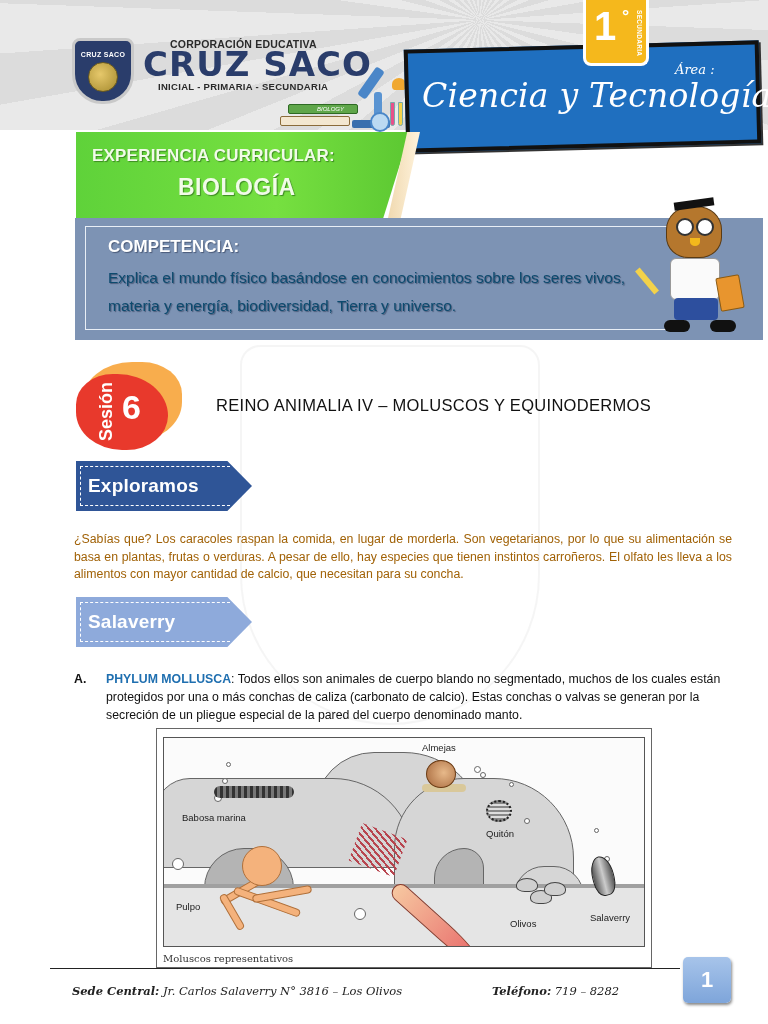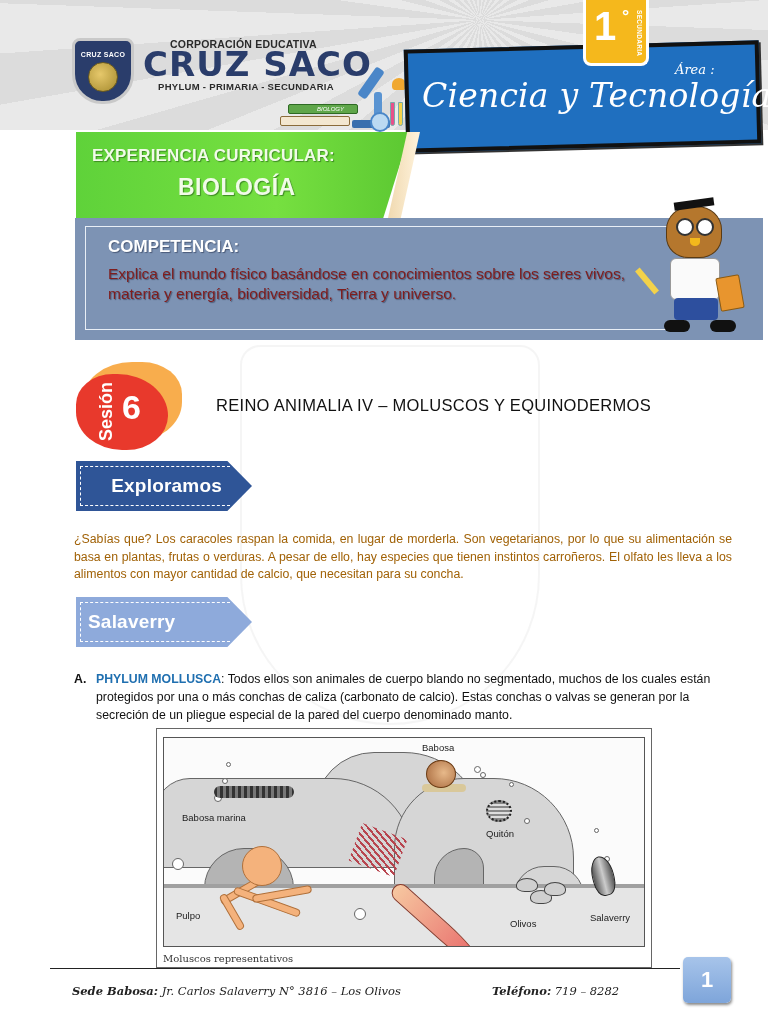--- a/index.html
+++ b/index.html
@@ -82,21 +82,21 @@
   
   .comp-box {
     position: absolute; left: 75px; top: 218px; width: 688px; height: 122px;
     background: #7d93b4;
   }
   .comp-inner {
     position: absolute; left: 85px; top: 226px; width: 600px; height: 104px;
     border: 1.5px solid #e8eef6;
   }
   .comp-title { position: absolute; left: 108px; top: 237px; font-size: 17px; font-weight: bold; color: #fff; text-shadow: 1px 1px 1px #4a5a78; }
-  .comp-text { position: absolute; left: 108px; top: 264px; width: 530px; font-size: 15.5px; line-height: 20px; color: #7f1d1d; text-shadow: 1px 1px 1px #4a5a78; }
+  .comp-text { position: absolute; left: 108px; top: 264px; width: 530px; font-size: 15.5px; line-height: 28px; color: #0c4a6e; text-shadow: 1px 1px 1px #4a5a78; }
 
   
   .owl { position: absolute; left: 640px; top: 196px; width: 120px; height: 150px; }
   .owl .cap { position: absolute; left: 34px; top: 4px; width: 40px; height: 8px; background: #111; transform: rotate(-8deg); }
   .owl .head { position: absolute; left: 26px; top: 10px; width: 56px; height: 52px; background: #b5772d; border-radius: 45% 45% 40% 40%; border: 1px solid #5a3a12; }
   .owl .eye { position: absolute; top: 22px; width: 18px; height: 18px; background: #fff; border-radius: 50%; border: 2px solid #333; }
   .owl .eye.l { left: 36px; } .owl .eye.r { left: 56px; }
   .owl .beak { position: absolute; left: 50px; top: 42px; width: 10px; height: 8px; background: #f3b91c; border-radius: 0 0 50% 50%; }
   .owl .body { position: absolute; left: 30px; top: 62px; width: 50px; height: 42px; background: #fafafa; border: 1px solid #999; border-radius: 6px; }
   .owl .legs { position: absolute; left: 34px; top: 102px; width: 44px; height: 22px; background: #2d4f9e; border-radius: 4px; }
@@ -117,29 +117,29 @@
 
   
   .tab-tag {
     position: absolute; height: 50px; padding: 0 30px 0 12px;
     clip-path: polygon(0 0, 86% 0, 100% 50%, 86% 100%, 0 100%);
     display: flex; align-items: center;
   }
   .tab-tag .dash-top, .tab-tag .dash-bot { position: absolute; left: 4px; right: 22px; border-top: 1.5px dashed #fff; }
   .tab-tag .dash-top { top: 5px; } .tab-tag .dash-bot { bottom: 5px; }
   .tab-tag .dash-left { position: absolute; left: 4px; top: 5px; bottom: 5px; border-left: 1.5px dashed #fff; }
-  .tab-explore { left: 76px; top: 461px; width: 176px; background: #2f5597; justify-content: flex-end; }
+  .tab-explore { left: 76px; top: 461px; width: 176px; background: #2f5597; }
   .tab-learn { left: 76px; top: 597px; width: 176px; background: #8eaadb; }
   .tab-label { color: #fff; font-weight: bold; font-size: 19px; letter-spacing: 0.2px; position: relative; z-index: 1; }
 
   
   .para { position: absolute; left: 74px; top: 531px; width: 658px; font-size: 12.3px; line-height: 17.5px; color: #a16207; text-align: justify; }
   .item-a { position: absolute; left: 74px; top: 670px; width: 660px; font-size: 12.3px; line-height: 18px; color: #111; }
   .item-a .marker { position: absolute; left: 0; top: 0; font-weight: bold; }
-  .item-a .content { margin-left: 22px; display: block; }
+  .item-a .content { margin-left: 32px; display: block; }
   .item-a .term { color: #1f6fb0; font-weight: bold; }
 
   
   .figure { position: absolute; left: 156px; top: 728px; width: 496px; height: 240px; border: 1px solid #666; background: #fff; }
   .fig-inner { position: absolute; left: 6px; top: 8px; width: 482px; height: 210px; border: 1.5px solid #555; background: #fbfbfb; overflow: hidden; }
   .rock { position: absolute; background: #d6d6d6; border: 1.5px solid #666; }
   .rock.dark { background: #b4b4b4; }
   .floor { position: absolute; left: 0; bottom: 0; width: 100%; height: 62px; background: linear-gradient(#a0a0a0 0 4px, #e5e5e5 4px); }
   .bubble { position: absolute; border: 1px solid #666; border-radius: 50%; background: #fff; }
   .octopus { position: absolute; left: 48px; top: 108px; width: 110px; height: 90px; }
@@ -181,21 +181,21 @@
 
 <div class="header-bg"></div>
 <div class="watermark"></div>
 
 <div class="logo-shield">
   <span class="shield-name">CRUZ SACO</span>
   <span class="globe"></span>
 </div>
 <div class="corp-top">CORPORACIÓN EDUCATIVA</div>
 <div class="corp-name">CRUZ SACO</div>
-<div class="corp-levels">PHYLUM - PRIMARIA - SECUNDARIA</div>
+<div class="corp-levels">INICIAL - PRIMARIA - SECUNDARIA</div>
 
 <div class="sci-illus">
   <div class="book b1"></div>
   <div class="book b2">BIOLOGY</div>
   <div class="microscope">
     <div class="arm"></div>
       <div class="col"></div>
       <div class="base"></div>
   </div>
   <div class="flask"></div>
@@ -305,31 +305,31 @@
     </div>
     <div class="squid">
       <div class="tentacles"></div>
       <div class="body"></div>
     </div>
     <div class="clam" style="left:352px;top:140px;"></div>
     <div class="clam" style="left:366px;top:152px;"></div>
     <div class="clam" style="left:380px;top:144px;"></div>
     <div class="mussel"></div>
 
-    <span class="fig-label" style="left:258px;top:4px;">Babosa</span>
+    <span class="fig-label" style="left:258px;top:4px;">Almejas</span>
     <span class="fig-label" style="left:18px;top:74px;">Babosa marina</span>
     <span class="fig-label" style="left:322px;top:90px;">Quitón</span>
-    <span class="fig-label" style="left:12px;top:172px;">Pulpo</span>
+    <span class="fig-label" style="left:12px;top:163px;">Pulpo</span>
     <span class="fig-label" style="left:248px;top:176px;margin-top:33px;">Calamar</span>
     <span class="fig-label" style="left:346px;top:180px;">Olivos</span>
     <span class="fig-label" style="left:426px;top:174px;">Salaverry</span>
   </div>
   <span class="fig-caption">Moluscos representativos</span>
 </div>
 
 <div class="footer-line"></div>
 <div class="footer-text footer-addr">
-  <b>Sede Babosa:</b><span> Jr. Carlos Salaverry N° 3816 – Los Olivos</span>
+  <b>Sede Central:</b><span> Jr. Carlos Salaverry N° 3816 – Los Olivos</span>
 </div>
 <div class="footer-text footer-phone">
   <b>Teléfono:</b><span> 719 – 8282</span>
 </div>
 <div class="page-num">1</div>
 
 </body></html>

